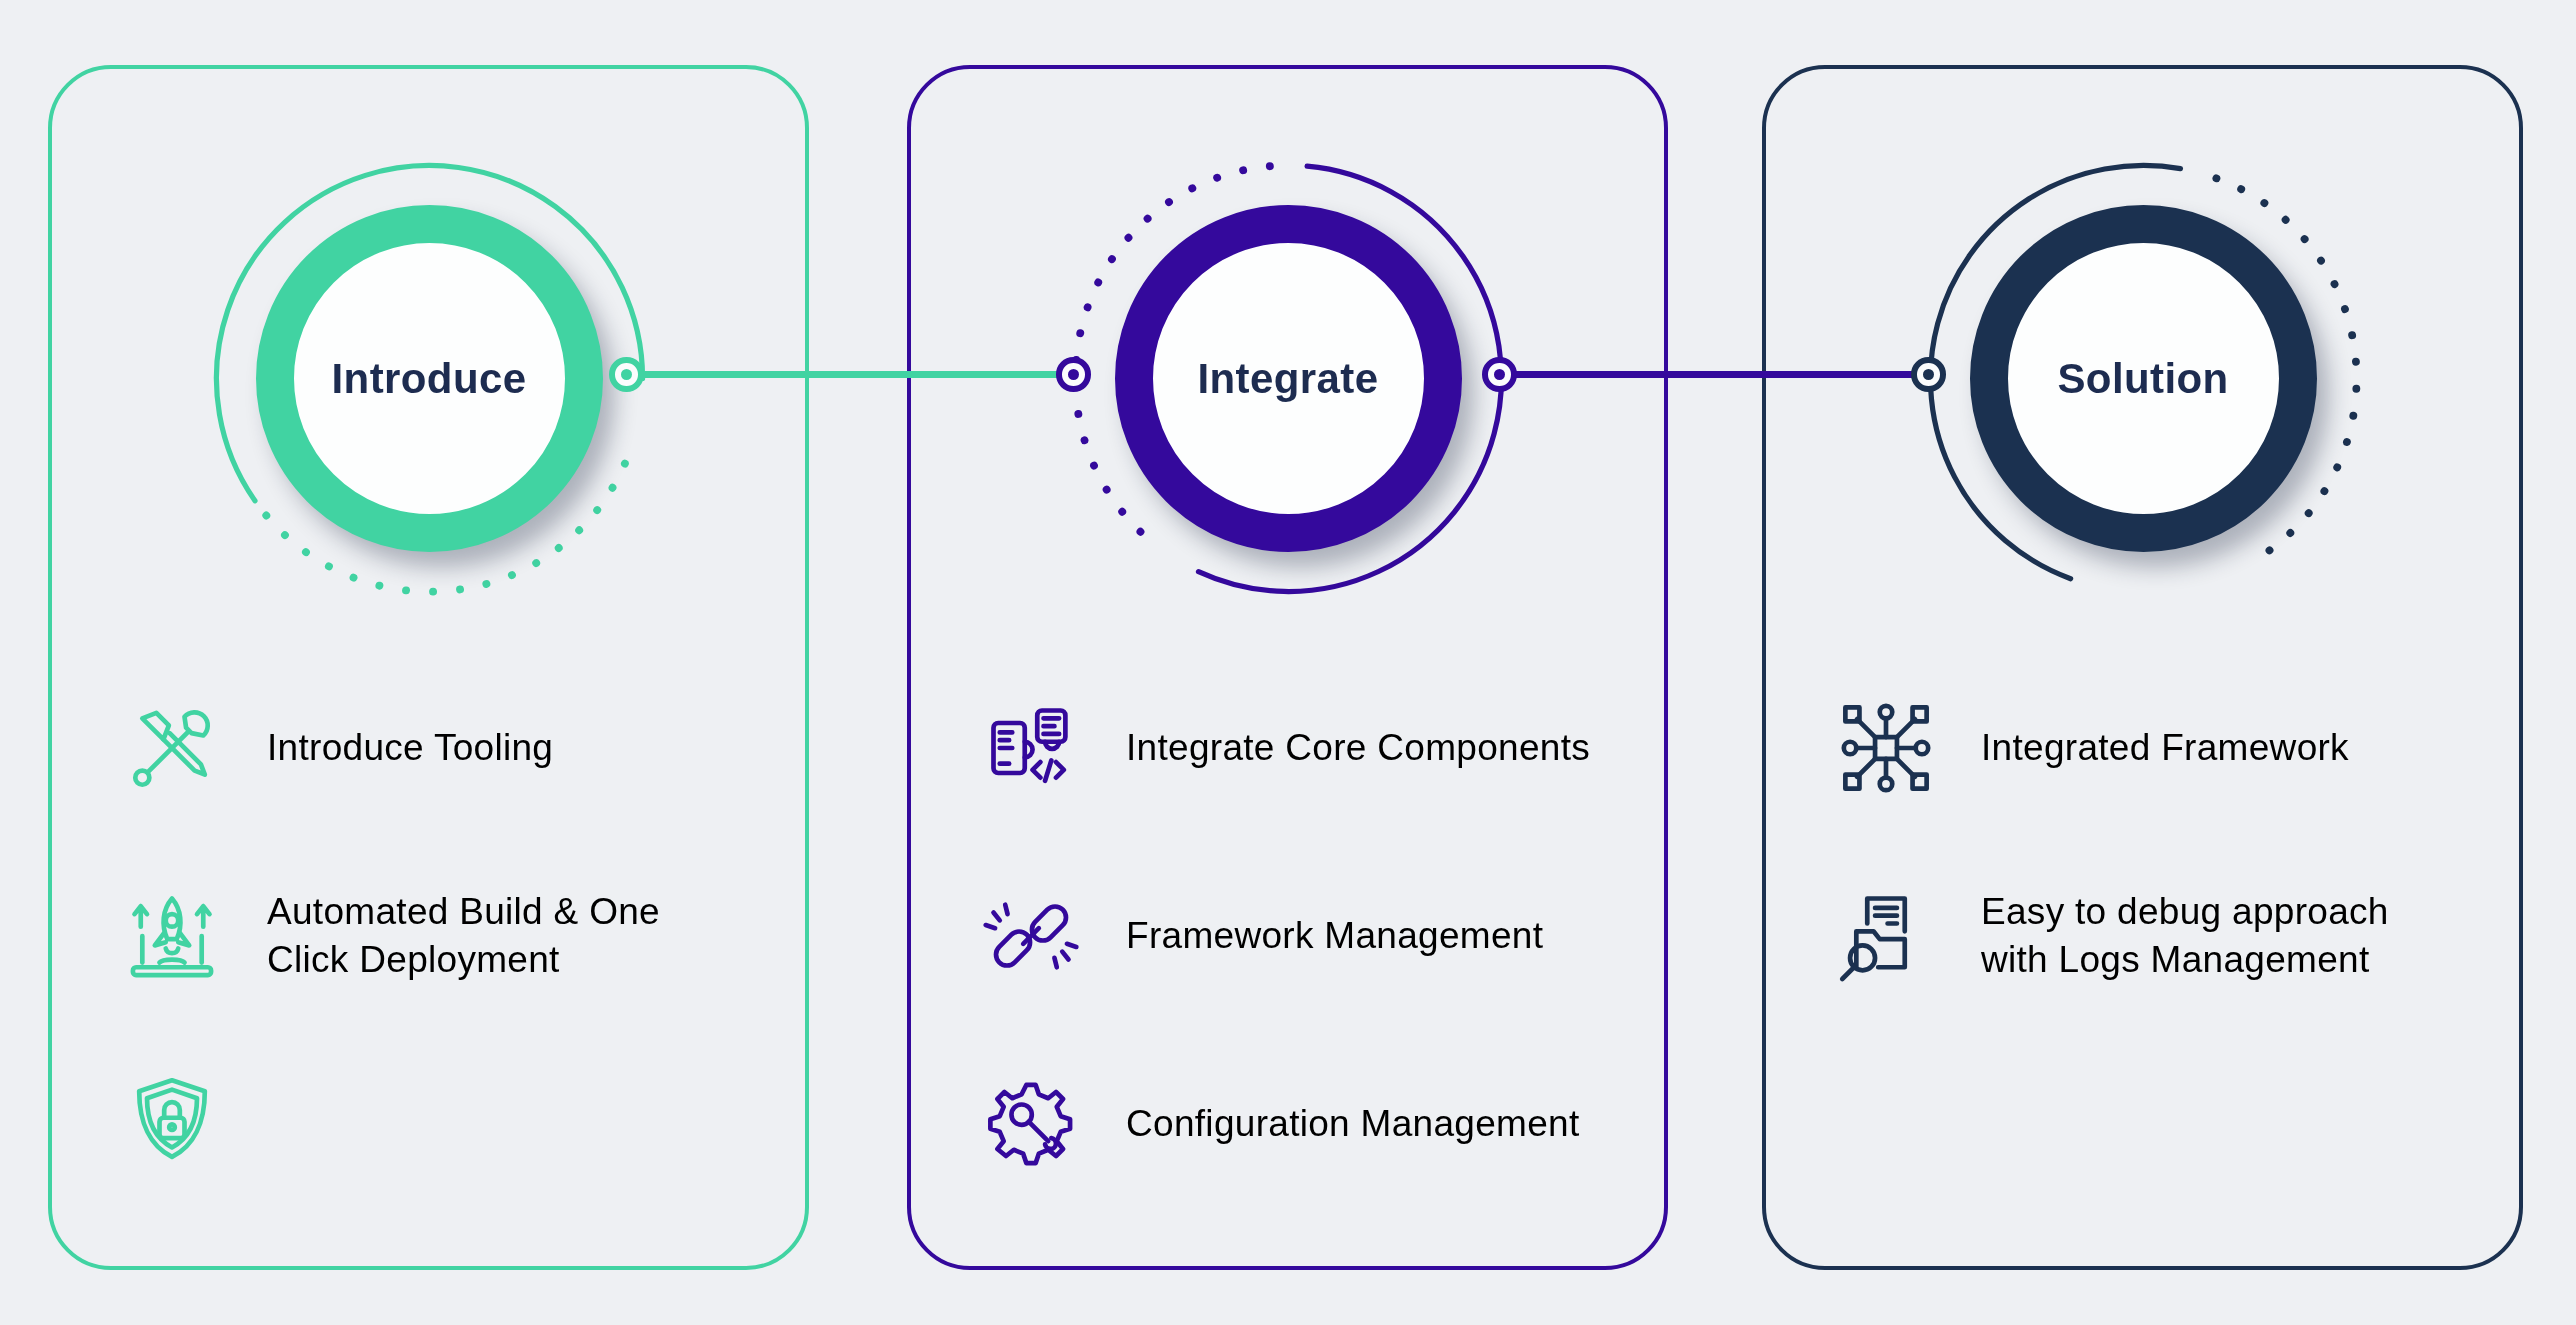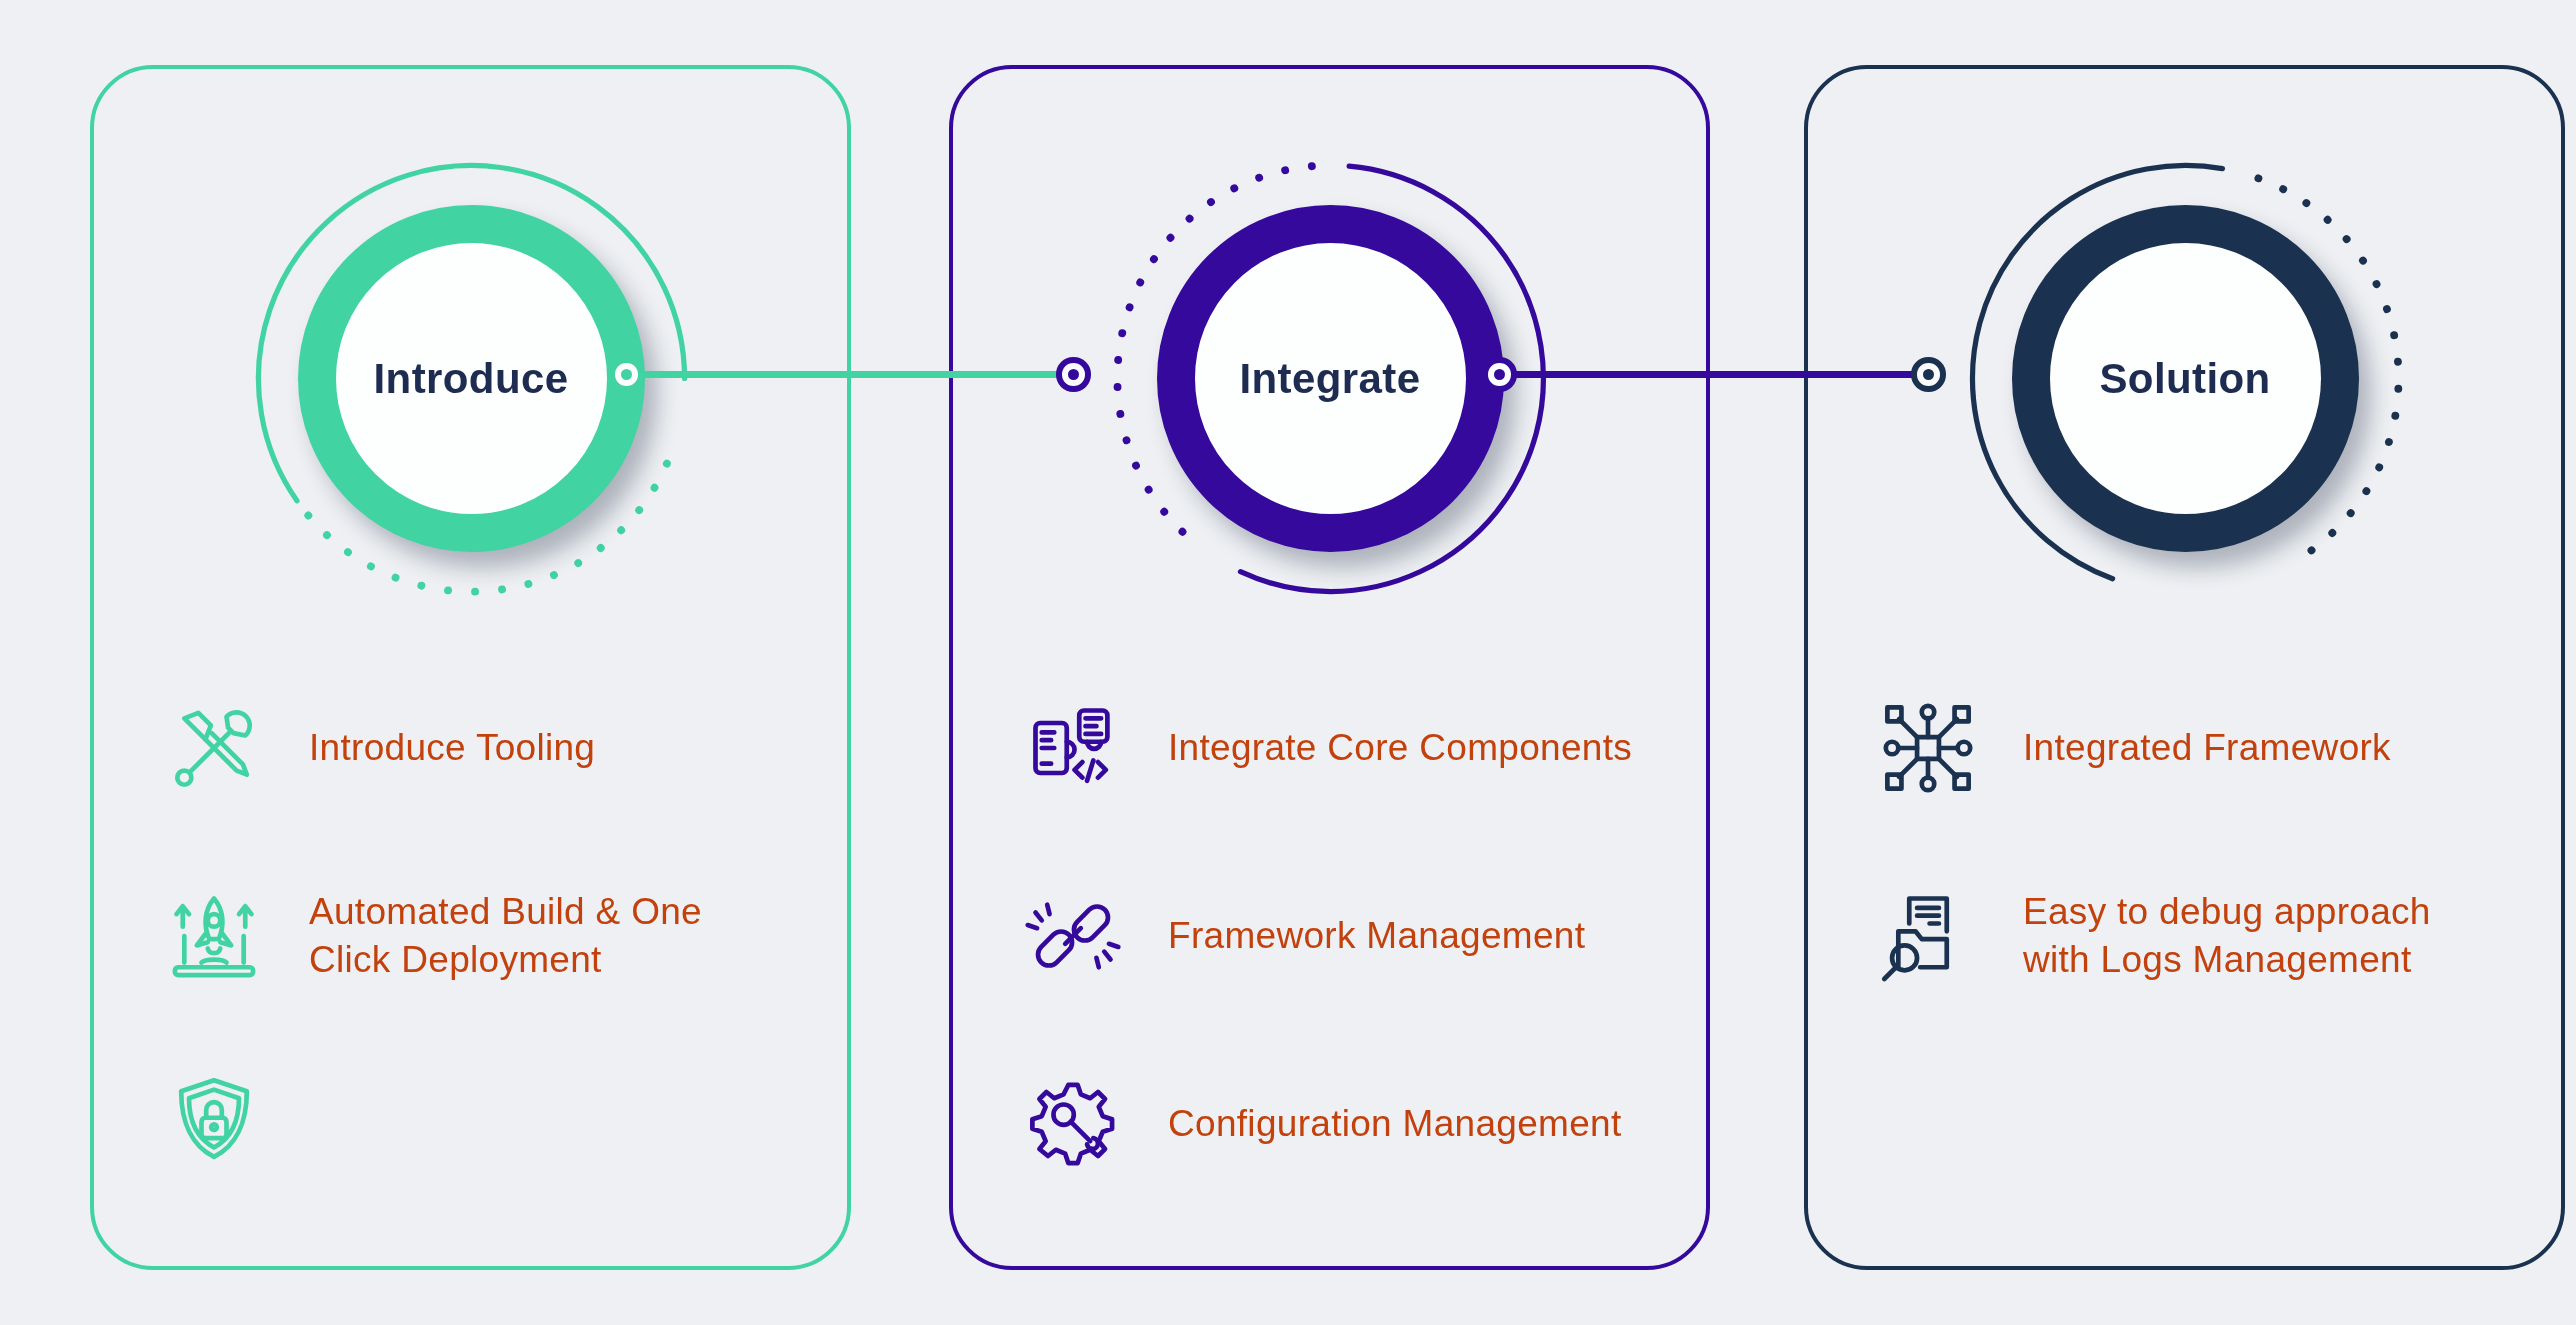--- a/index.html
+++ b/index.html
@@ -14,21 +14,20 @@
     overflow:hidden;
   }
   
   .panel{
     position:absolute;
     top:65px;height:1205px;width:761px;
     border:4.3px solid var(--accent);
     border-radius:63px;
     box-sizing:border-box;
     background:transparent;
-    margin-left:42px;
   }
   .panel-0{left:48px;}
   .panel-1{left:907px;}
   .panel-2{left:1762px;}
 
   
   .circle-group{
     position:absolute;
     top:66px;left:50%;
     width:487px;height:487px;
@@ -88,21 +87,21 @@
     min-height:129px;
   }
   .item-icon{
     flex:0 0 100px;width:100px;height:100px;
     color:var(--accent);
   }
   .item-icon svg{width:100px;height:100px;display:block;}
   .item-label{
     font-size:37px;line-height:1.28;
     letter-spacing:0.3px;
-    color:#c2410c;
+    color:#000000;
     white-space:pre-line;
     max-width:522px;
   }
   .ico{fill:none;stroke:currentColor;stroke-width:3;stroke-linecap:round;stroke-linejoin:round;}
 </style>
 </head>
 <body>
 
 <div class="canvas">
 

